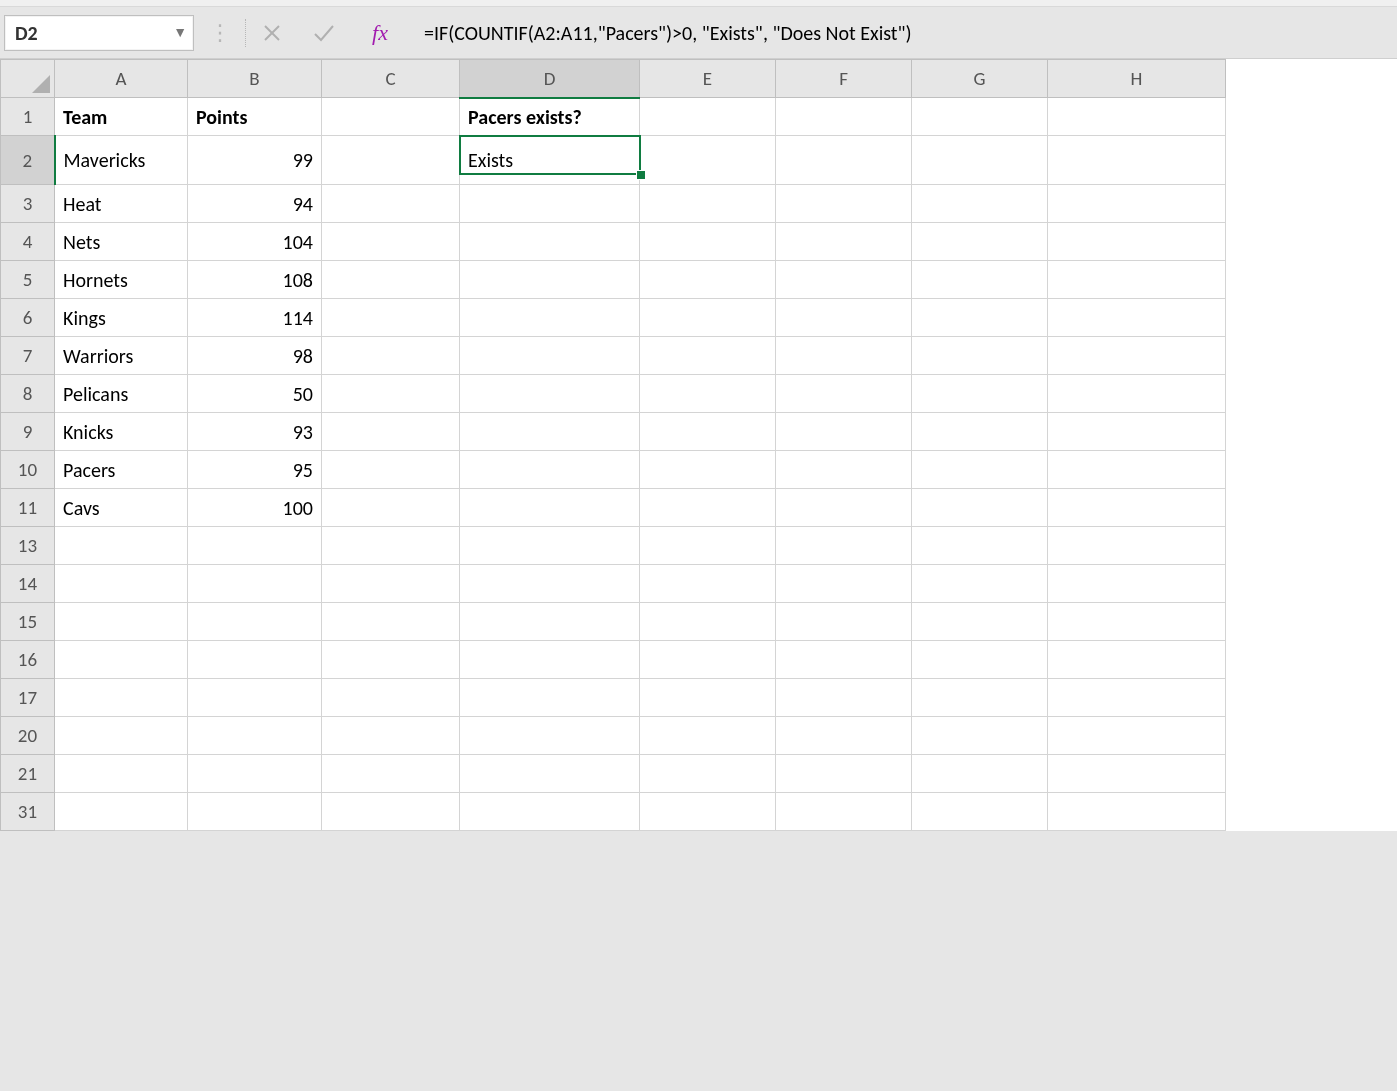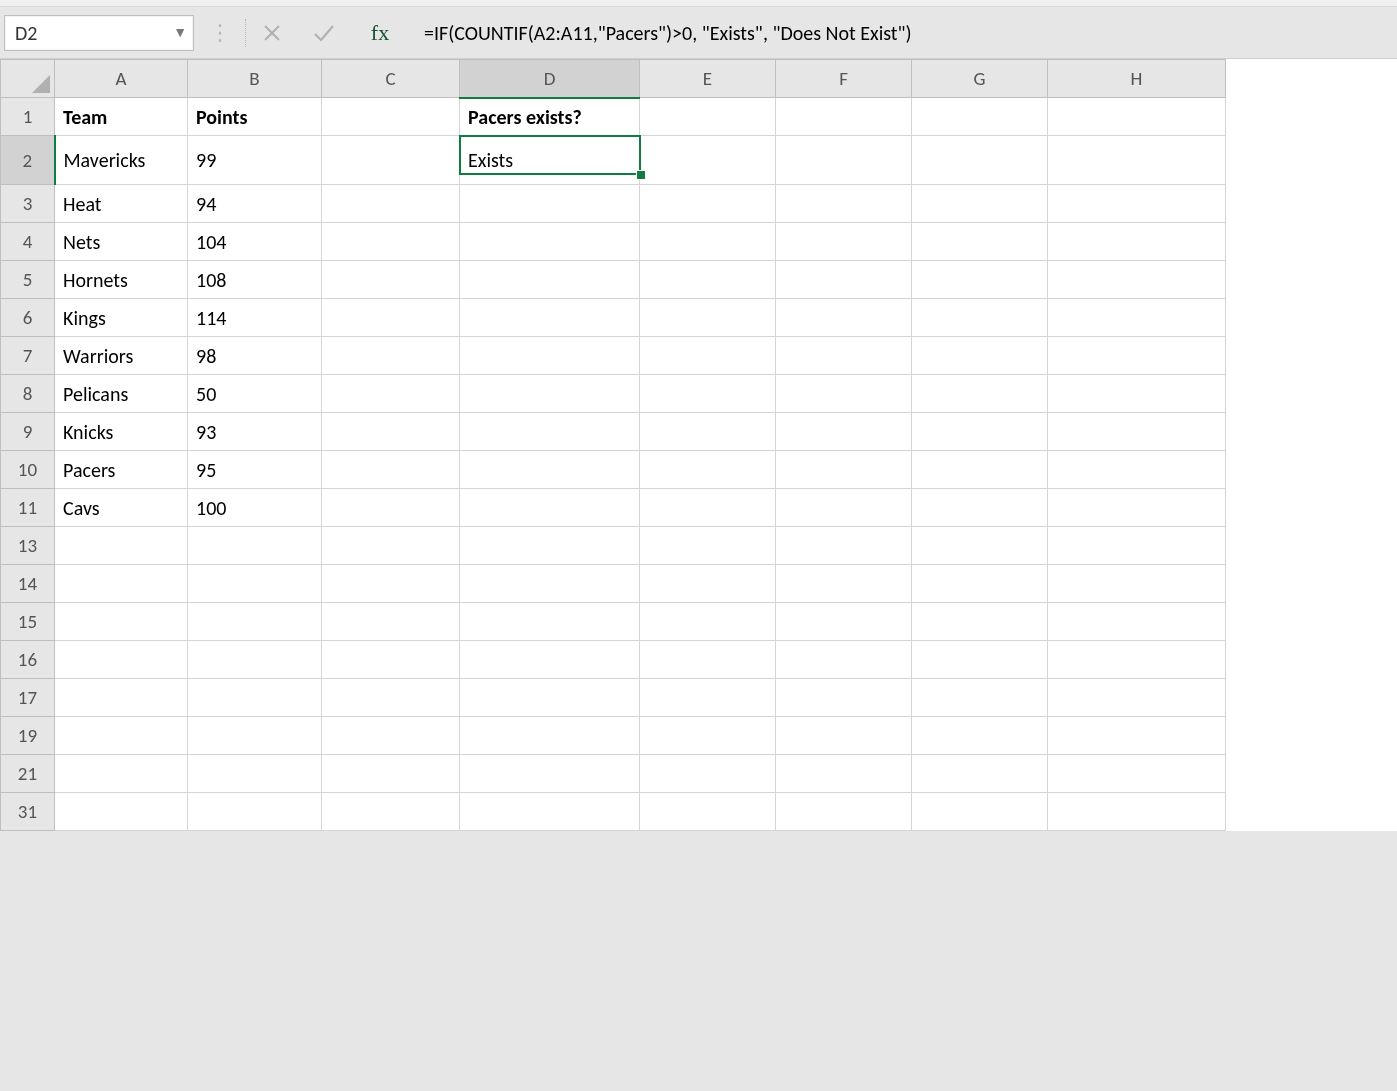--- a/index.html
+++ b/index.html
@@ -36,20 +36,21 @@
     margin-left: 4px;
     background: #ffffff;
     border: 1px solid #bfbfbf;
     box-shadow: inset 0 0 0 1px #f3f3f3;
     padding: 0 6px 0 10px;
     box-sizing: border-box;
   }
   .name-box span {
     font-size: 20px;
     color: #333;
+    font-weight: bold;
   }
   .name-box .dd {
     color: #777;
     font-size: 14px;
   }
   .fb-btn {
     width: 52px;
     height: 52px;
     display: flex;
     align-items: center;
@@ -62,22 +63,23 @@
   }
   .fb-btn.sep::after {
     content: "";
     position: absolute;
     right: 0;
     top: 12px;
     height: 28px;
     border-right: 1px dotted #b7b7b7;
   }
   .fb-btn.fx {
+    font-style: italic;
     font-family: "Times New Roman", serif;
-    color: #14532d;
+    color: #a21caf;
     width: 60px;
     align-items: center;
   }
   .fb-btn svg { display:block; }
   .formula-input {
     flex: 1;
     height: 36px;
     line-height: 36px;
     background:#e6e6e6;
     font-size: 20px;
@@ -136,20 +138,21 @@
   }
   .colhdr.sel {
     background: #d2d2d2;
     border-bottom: 2px solid #107c41;
   }
   .rowhdr.sel {
     background: #d2d2d2;
     border-right: 2px solid #107c41;
   }
   td.num {
+    text-align: right;
   }
   td.bold, span.bold {
     font-weight: bold;
   }
   td.selected {
     position: relative;
     padding: 12px 8px;
   }
   .sel-overlay {
     position: absolute;
@@ -394,21 +397,21 @@
           <td></td>
           <td></td>
           <td></td>
           <td></td>
           <td></td>
           <td></td>
           <td></td>
           <td></td>
         </tr>
         <tr>
-          <th class="rowhdr">19</th>
+          <th class="rowhdr">20</th>
           <td></td>
           <td></td>
           <td></td>
           <td></td>
           <td></td>
           <td></td>
           <td></td>
           <td></td>
         </tr>
         <tr>

